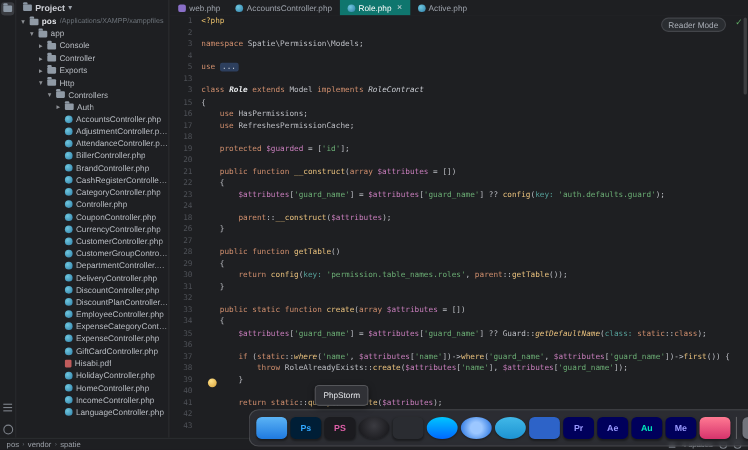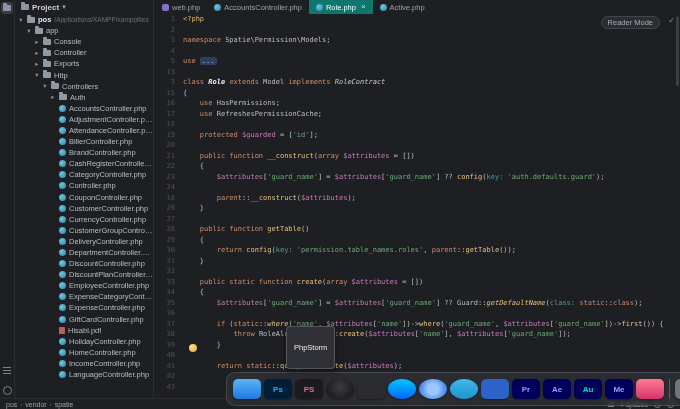--- a/index.html
+++ b/index.html
@@ -61,21 +61,21 @@
   .crumbs{display:flex;align-items:center;gap:3px;}
   .crumb-sep{color:#656a72;font-size:6px;}
   .status-right{display:flex;align-items:center;gap:6px;}
   .dot-icon{width:5px;height:5px;border:1px solid #7d828a;border-radius:50%;}
   .lines-icon{width:6px;height:1px;background:#7d828a;box-shadow:0 2px 0 #7d828a,0 -2px 0 #7d828a;}
 
   
   .dock{position:absolute;left:226px;bottom:3px;height:32px;display:flex;align-items:center;gap:3px;padding:0 6px;background:rgba(52,54,60,0.62);border:1px solid rgba(255,255,255,0.14);border-radius:9px;z-index:5;backdrop-filter:blur(2px);}
   .dock-icon{width:28px;height:20px;border-radius:5px;display:flex;align-items:center;justify-content:center;font-size:8px;font-weight:bold;color:#fff;flex:none;box-shadow:0 1px 2px rgba(0,0,0,0.4);}
   .dock-sep{width:1px;height:20px;background:rgba(255,255,255,0.25);margin:0 2px;flex:none;}
-  .dock-tooltip{position:absolute;left:286px;bottom:40px;background:#303136;border:1px solid rgba(255,255,255,0.18);color:#e8eaee;font-size:7.5px;padding:16px 7px;border-radius:4px;z-index:6;box-shadow:0 2px 6px rgba(0,0,0,0.5);}
+  .dock-tooltip{position:absolute;left:286px;bottom:40px;background:#303136;border:1px solid rgba(255,255,255,0.18);color:#e8eaee;font-size:7.5px;padding:4px 7px;border-radius:4px;z-index:6;box-shadow:0 2px 6px rgba(0,0,0,0.5);}
 </style>
 </head>
 <body>
 
 <div class="app">
 
   <div class="activity-bar">
     <div class="ab-top">
       <div class="ab-item active">
         <span class="mini-folder"></span>
@@ -180,41 +180,41 @@
           <span class="tree-label">Controller.php</span>
         </div>
         <div class="tree-row" style="padding-left: 35px;">
           <span class="chevron"></span>
           <span class="ic ic-class"></span>
           <span class="tree-label">CouponController.php</span>
         </div>
         <div class="tree-row" style="padding-left: 35px;">
           <span class="chevron"></span>
           <span class="ic ic-class"></span>
+          <span class="tree-label">CurrencyController.php</span>
+        </div>
+        <div class="tree-row" style="padding-left: 35px;">
+          <span class="chevron"></span>
+          <span class="ic ic-class"></span>
           <span class="tree-label">CustomerController.php</span>
         </div>
         <div class="tree-row" style="padding-left: 35px;">
           <span class="chevron"></span>
           <span class="ic ic-class"></span>
-          <span class="tree-label">CurrencyController.php</span>
-        </div>
-        <div class="tree-row" style="padding-left: 35px;">
-          <span class="chevron"></span>
-          <span class="ic ic-class"></span>
           <span class="tree-label">CustomerGroupController.php</span>
         </div>
         <div class="tree-row" style="padding-left: 35px;">
           <span class="chevron"></span>
           <span class="ic ic-class"></span>
+          <span class="tree-label">DepartmentController.php</span>
+        </div>
+        <div class="tree-row" style="padding-left: 35px;">
+          <span class="chevron"></span>
+          <span class="ic ic-class"></span>
           <span class="tree-label">DeliveryController.php</span>
-        </div>
-        <div class="tree-row" style="padding-left: 35px;">
-          <span class="chevron"></span>
-          <span class="ic ic-class"></span>
-          <span class="tree-label">DepartmentController.php</span>
         </div>
         <div class="tree-row" style="padding-left: 35px;">
           <span class="chevron"></span>
           <span class="ic ic-class"></span>
           <span class="tree-label">DiscountController.php</span>
         </div>
         <div class="tree-row" style="padding-left: 35px;">
           <span class="chevron"></span>
           <span class="ic ic-class"></span>
           <span class="tree-label">DiscountPlanController.php</span>

